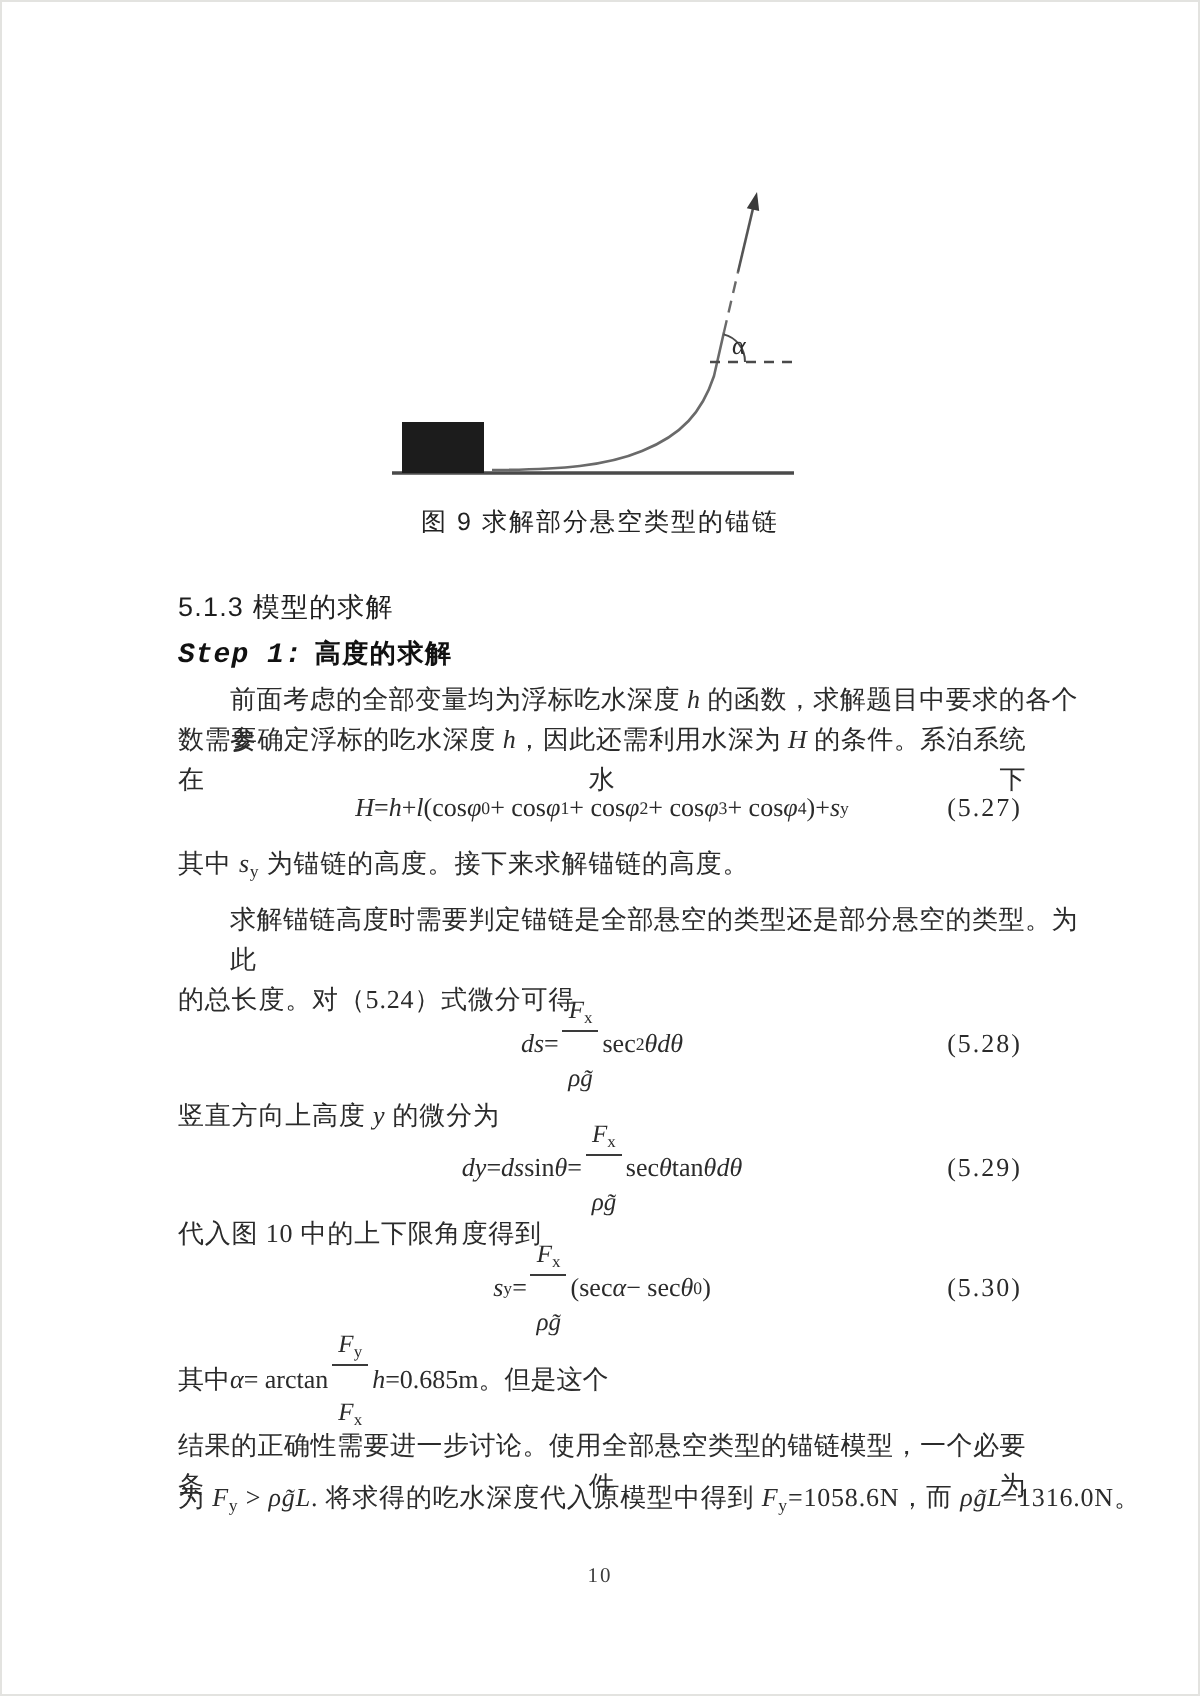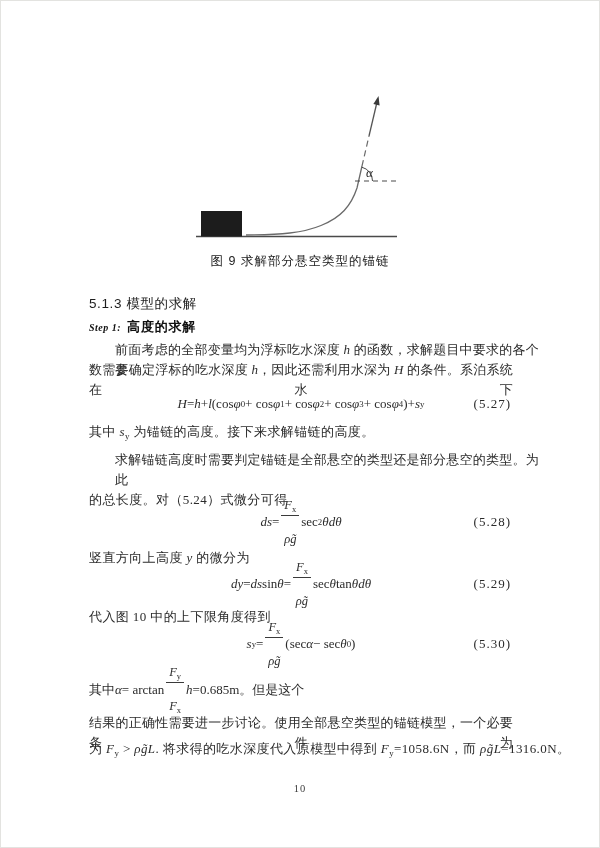--- a/index.html
+++ b/index.html
@@ -25,22 +25,22 @@
   .sec-head{
     position:absolute;left:88px;top:294px;
     font-family:"Liberation Sans","DejaVu Sans",sans-serif;
     font-size:13.5px;color:#1e1e1e;letter-spacing:0.6px;
   }
   .step-head{
     position:absolute;left:88px;top:317px;
     font-size:13.5px;color:#111;
   }
   .step-label{
-    font-family:Liberation Serif, serif;
-    font-weight:bold;font-style:italic;font-size:10px;
+    font-family:Liberation Mono, monospace;
+    font-weight:bold;font-style:italic;font-size:14px;
     letter-spacing:0.5px;margin-right:6px;
   }
   .step-title{
     font-family:"Liberation Sans","DejaVu Sans",sans-serif;
     font-weight:bold;font-size:13px;letter-spacing:0.8px;
   }
   
   .line{
     position:absolute;left:88px;width:424px;
     font-size:13px;line-height:20px;color:#2b2b2b;

